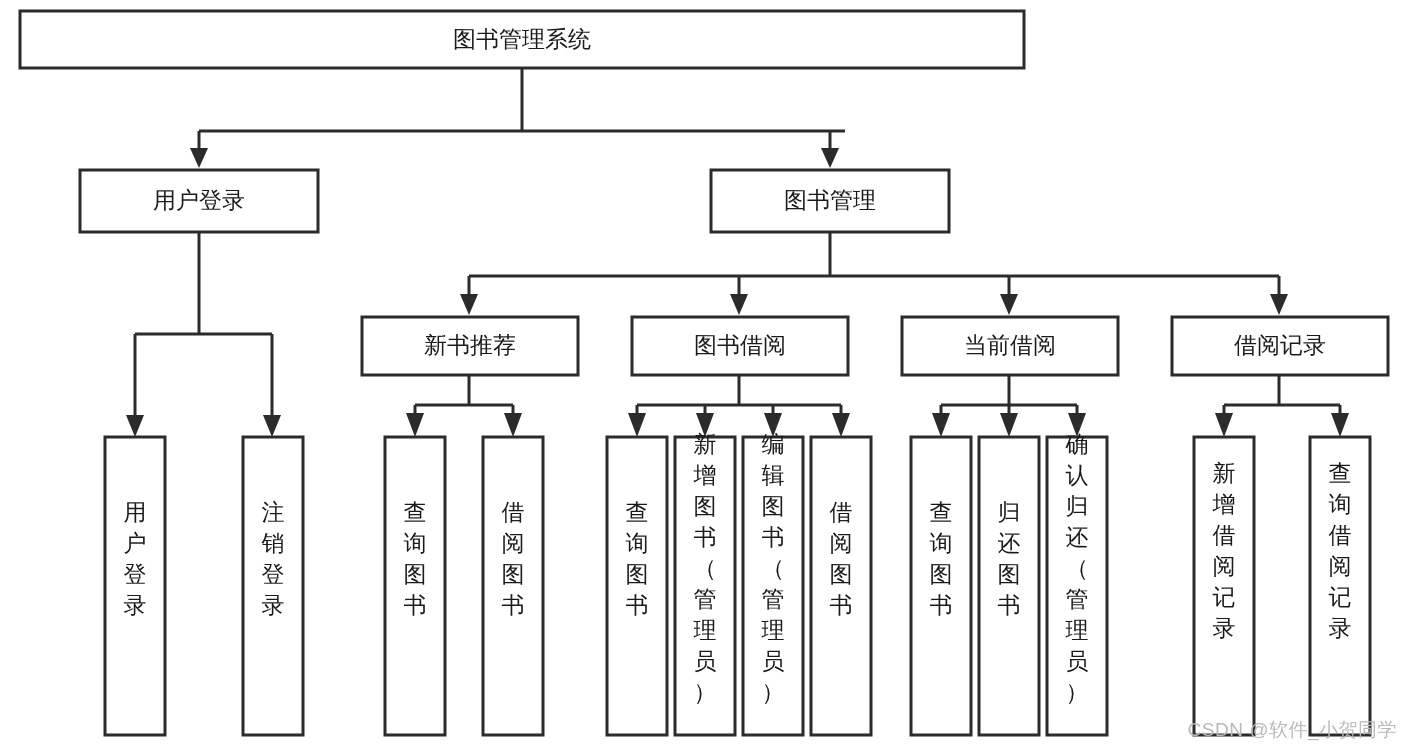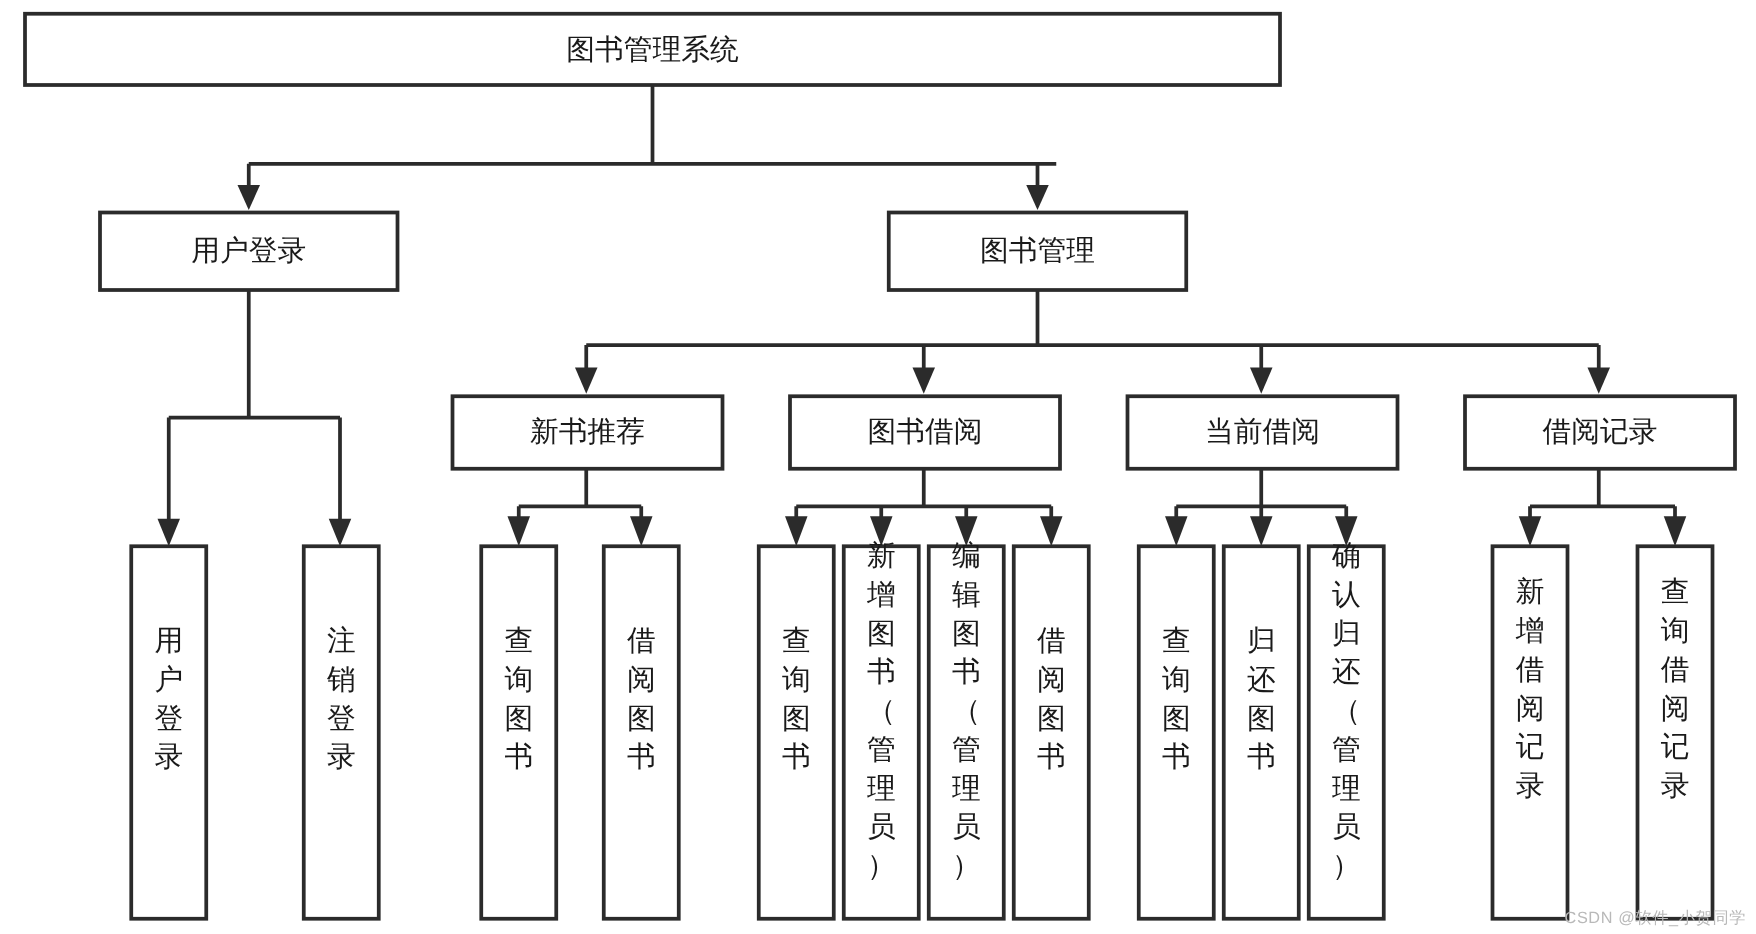--- a/index.html
+++ b/index.html
@@ -38,21 +38,21 @@
     font-family:"Liberation Sans","DejaVu Sans",sans-serif;
     font-size:23px;
     fill:#1a1a1a;
     text-anchor:middle;
   }
   .watermark{
     position:absolute;
     right:8px;
     bottom:4px;
     font-family:"Liberation Sans","DejaVu Sans",sans-serif;
-    font-size:13px;
+    font-size:19px;
     color:#b9b9b9;
     letter-spacing:0.5px;
     white-space:nowrap;
     user-select:none;
   }
 </style>
 </head>
 <body>
 
 <svg id="diagram" viewBox="0 0 1405 747">

